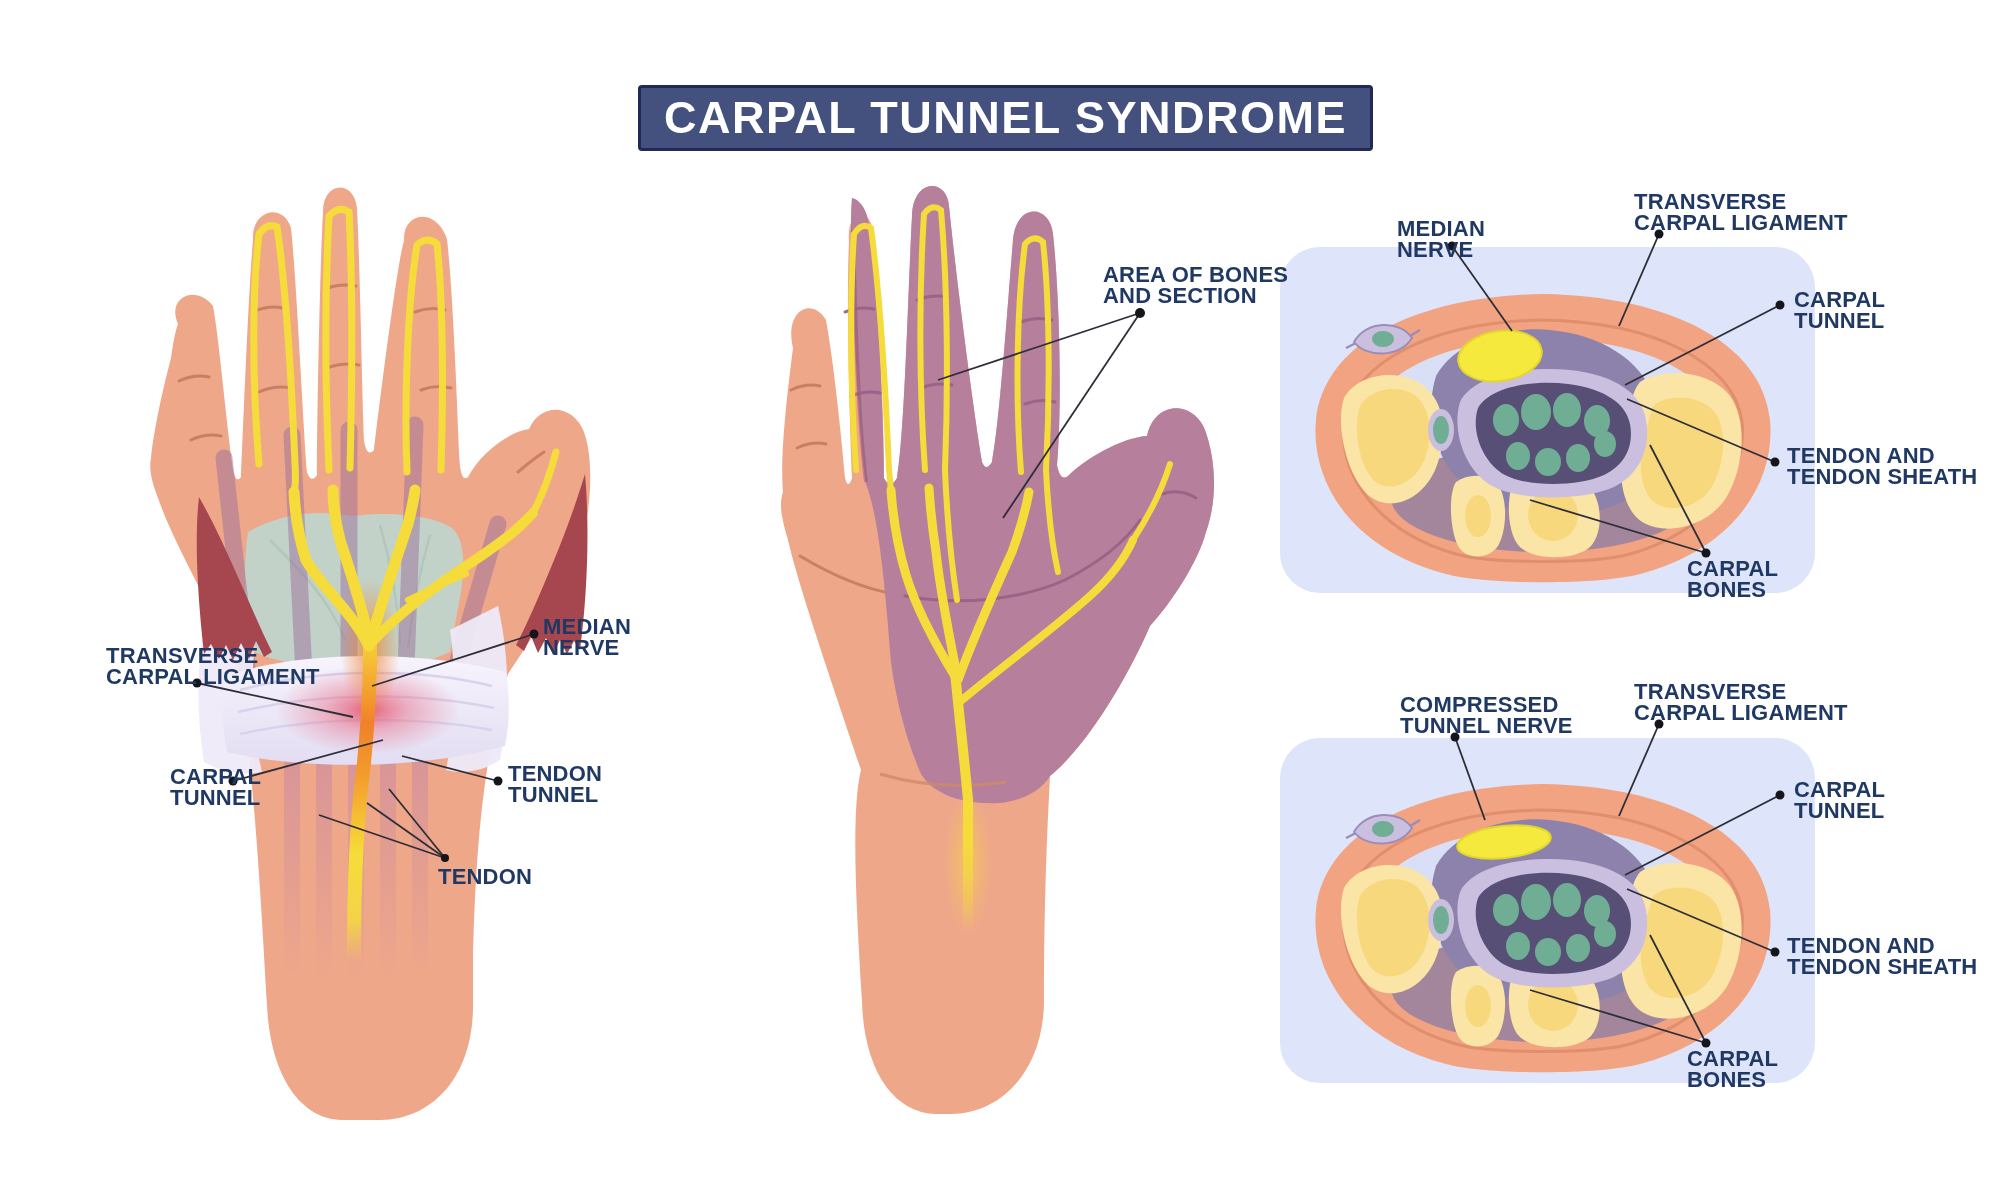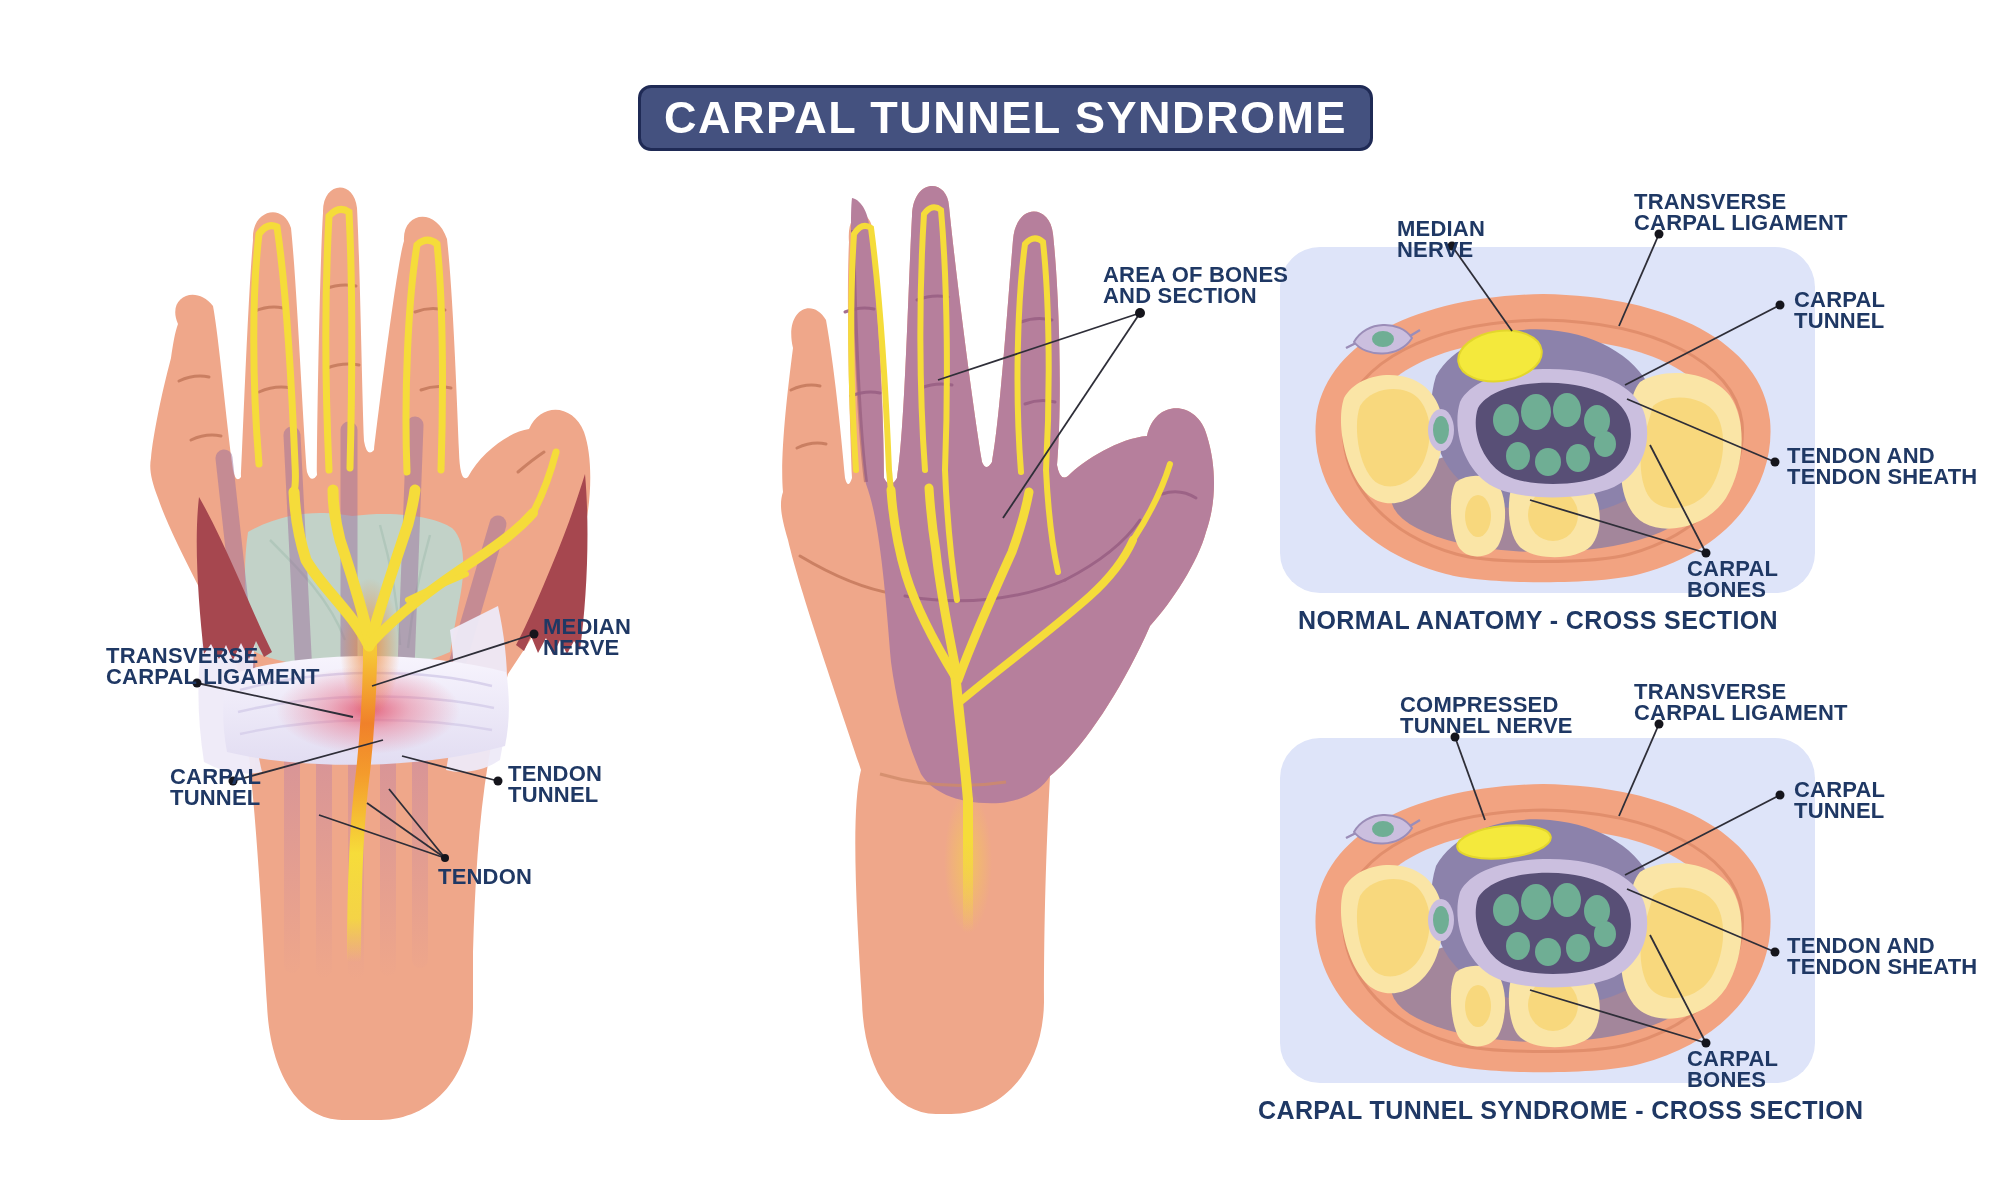--- a/index.html
+++ b/index.html
@@ -1,21 +1,21 @@
 <!DOCTYPE html>
 <html><head>
 <meta charset="utf-8">
 <style>
   html,body{margin:0;padding:0;background:#ffffff;}
   .canvas{position:relative;width:2000px;height:1203px;background:#ffffff;overflow:hidden;
           font-family:"Liberation Sans",sans-serif;}
   .art{position:absolute;left:0;top:0;}
   .title-banner{
     position:absolute;left:638px;top:85px;width:735px;height:66px;box-sizing:border-box;
-    background:#44517F;border:3px solid #1F2A55;border-radius:13px;
+    background:#44517F;border:3px solid #1F2A55;border-radius:4px;
     display:flex;align-items:center;justify-content:center;
     color:#ffffff;font-weight:bold;font-size:45px;letter-spacing:1.5px;white-space:nowrap;
   }
   .lbl{position:absolute;color:#1F3864;font-weight:bold;font-size:22px;line-height:21px;
        letter-spacing:.2px;white-space:nowrap;}
   .caption{position:absolute;left:1258px;width:560px;text-align:center;color:#1F3864;
            font-weight:bold;font-size:25px;letter-spacing:.4px;white-space:nowrap;}
 </style>
 </head>
 <body>
@@ -343,21 +343,20 @@
     <div>TUNNEL</div>
   </div>
   <div class="lbl" style="left:1787px;top:445px">
     <div>TENDON AND</div>
     <div>TENDON SHEATH</div>
   </div>
   <div class="lbl" style="left:1687px;top:558px">
     <div>CARPAL</div>
     <div>BONES</div>
   </div>
-  <div class="caption" style="top:606px">NORMAL ANATOMY - CROSS SECTION</div>
 
   <div class="lbl" style="left:1400px;top:694px">
     <div>COMPRESSED</div>
     <div>TUNNEL NERVE</div>
   </div>
   <div class="lbl" style="left:1634px;top:681px">
     <div>TRANSVERSE</div>
     <div>CARPAL LIGAMENT</div>
   </div>
   <div class="lbl" style="left:1794px;top:779px">
@@ -365,15 +364,14 @@
     <div>TUNNEL</div>
   </div>
   <div class="lbl" style="left:1787px;top:935px">
     <div>TENDON AND</div>
     <div>TENDON SHEATH</div>
   </div>
   <div class="lbl" style="left:1687px;top:1048px">
     <div>CARPAL</div>
     <div>BONES</div>
   </div>
-  <div class="caption" style="top:1096px">CARPAL TUNNEL SYNDROME - CROSS SECTION</div>
 
 </div>
 
 </body></html>

